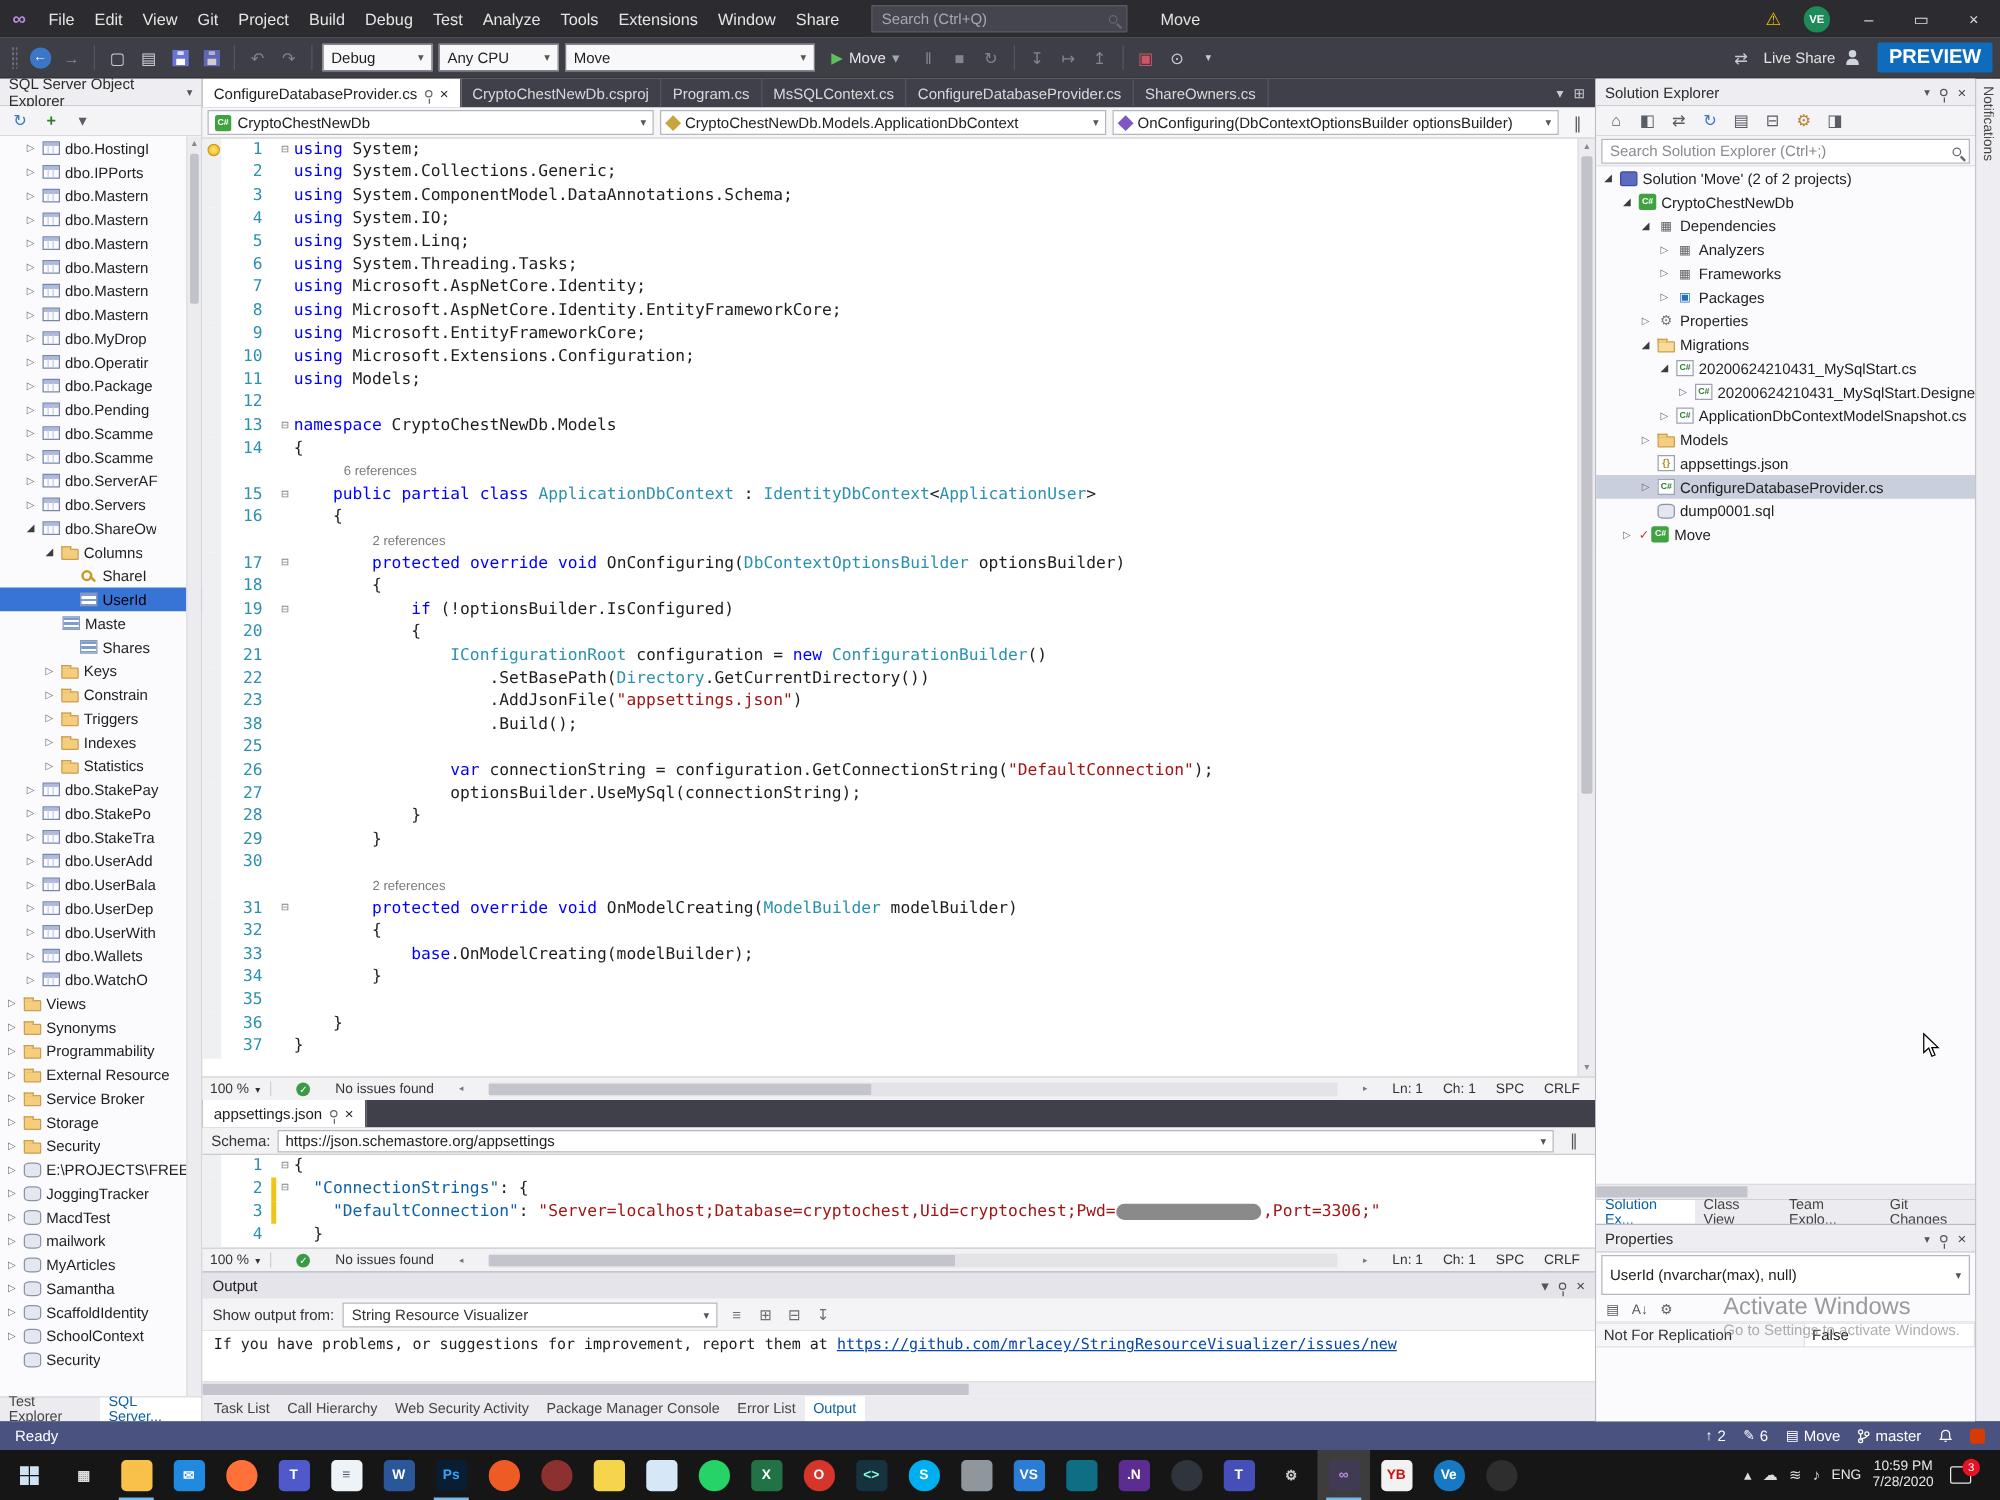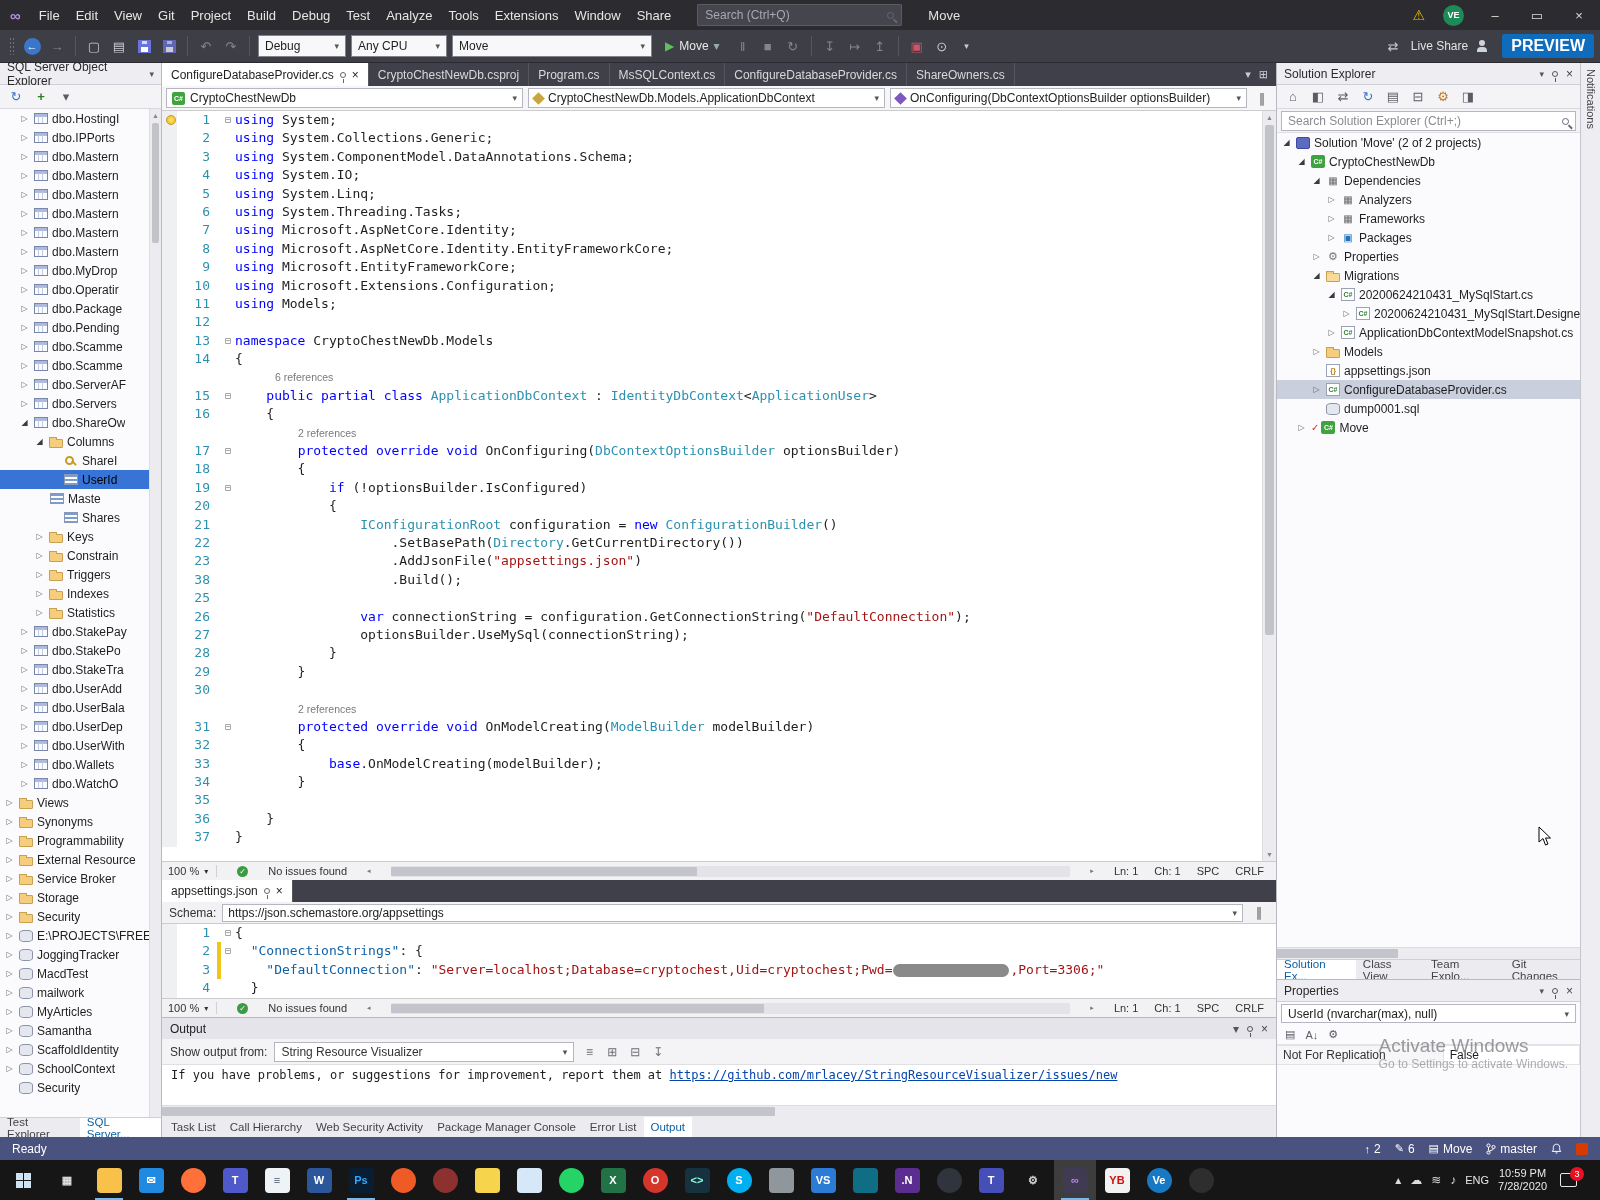--- a/index.html
+++ b/index.html
@@ -150,21 +150,21 @@
   #right{width:304px;flex:0 0 304px;background:#f4f4f7;border-left:1px solid #b9b9c2;display:flex;flex-direction:column;min-height:0;position:relative}
   #solexp{flex:1;display:flex;flex-direction:column;min-height:0;background:#fbfbfd}
   .searchrow{height:24px;padding:2px 4px;background:#f4f4f7;border-bottom:1px solid #e0e0e4;flex:0 0 24px}
   .searchbox{height:20px;background:#fff;border:1px solid #b6b6c0;display:flex;align-items:center;padding:0 6px;font-size:12px;color:#8a8a92;gap:6px}
   .searchbox .i-mag{margin-left:auto}
   #soltree{flex:0 0 auto}
   .solfill{flex:1;background:#fbfbfd}
   .solhscroll{height:12px;background:#ececf0;position:relative;flex:0 0 12px;border-top:1px solid #ddd}
   .solhscroll .hthumb{width:40%;left:0}
   #props{height:158px;flex:0 0 158px;display:flex;flex-direction:column;background:#fbfbfd;border-top:1px solid #b9b9c2}
-  .propcombo{height:19px;margin:2px 4px;background:#fff;border:1px solid #b6b6c0;display:flex;align-items:center;font-size:12px;padding:0 6px;color:#222;gap:5px}
+  .propcombo{height:32px;margin:2px 4px;background:#fff;border:1px solid #b6b6c0;display:flex;align-items:center;font-size:12px;padding:0 6px;color:#222;gap:5px}
   .propcombo .car{margin-left:auto;font-size:9px;color:#555}
   .propbar{height:20px;display:flex;align-items:center;gap:10px;padding:0 8px;color:#5a5d66;border-bottom:1px solid #e4e4e8;font-size:11px}
   .prow{height:20px;display:flex;font-size:12px}
   .prow .pn{width:55%;background:#f6f6f8;border:1px solid #e2e2e6;border-left:none;padding:2px 6px;color:#333}
   .prow .pv{flex:1;background:#fff;border:1px solid #e2e2e6;border-left:none;padding:2px 6px;color:#1e1e1e}
   .watermark{position:absolute;right:12px;bottom:66px;text-align:left;color:rgba(120,120,125,.75);pointer-events:none}
   .watermark .l1{font-size:19px}
   .watermark .l2{font-size:12px;color:rgba(130,130,135,.65)}
 
   

